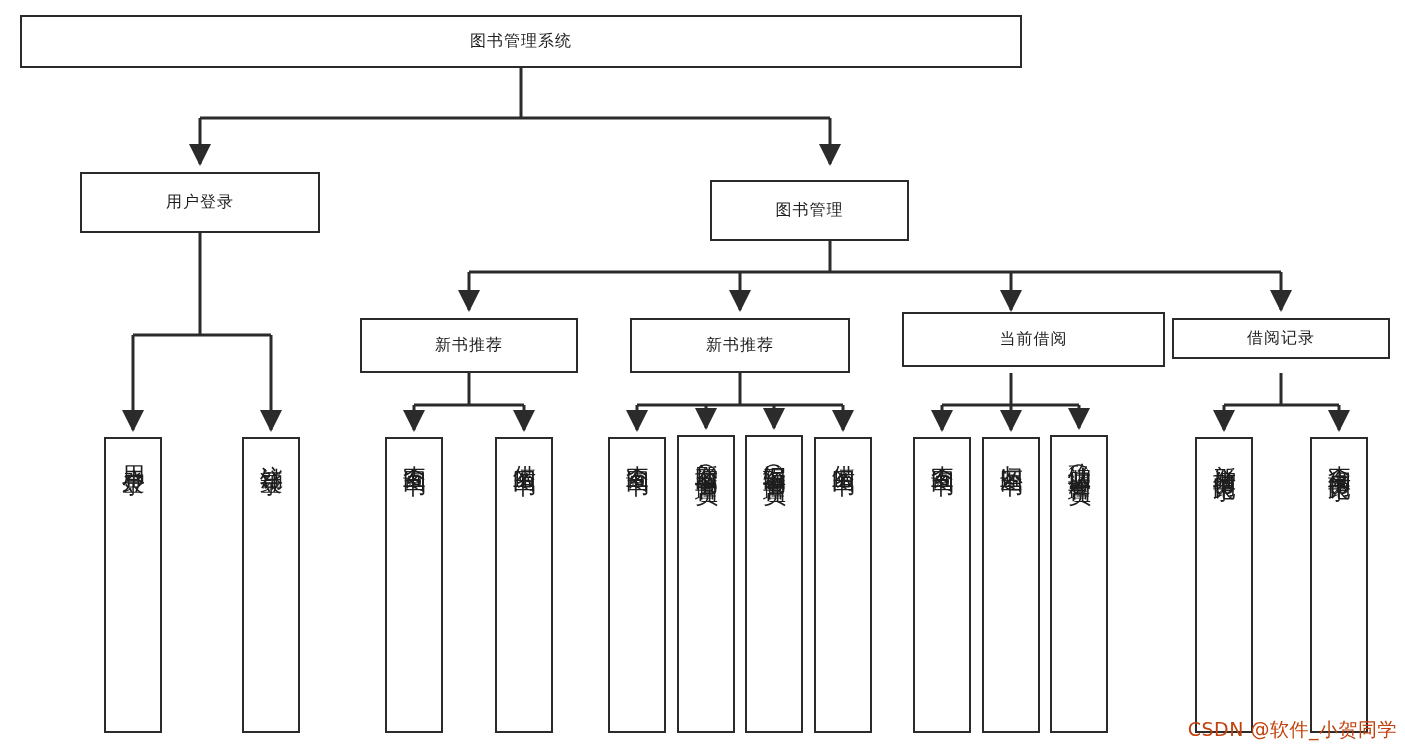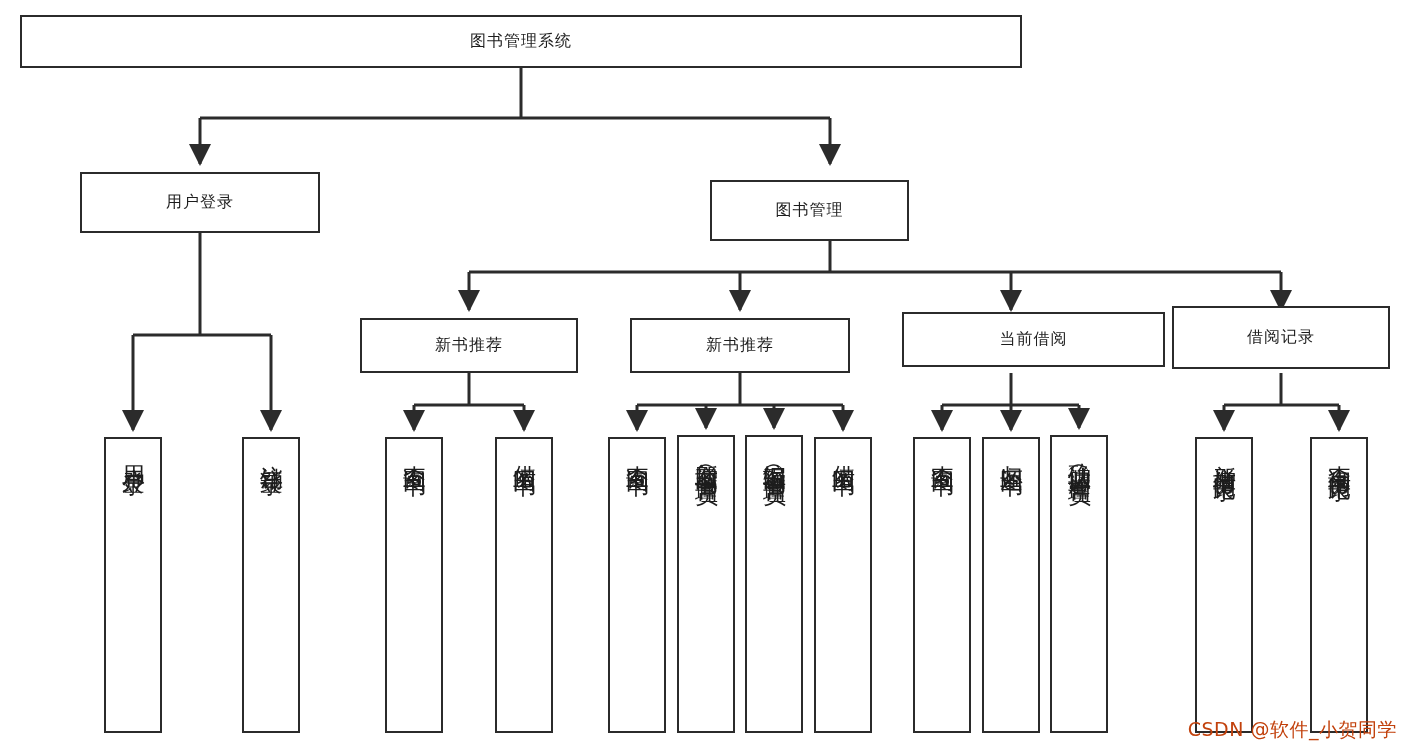--- a/index.html
+++ b/index.html
@@ -144,21 +144,21 @@
   </div>
 
   <div class="node h" style="left:630px; top:318px; width:220px; height:55px;">
     <span class="label">新书推荐</span>
   </div>
 
   <div class="node h" style="left:902px; top:312px; width:263px; height:55px;">
     <span class="label">当前借阅</span>
   </div>
 
-  <div class="node h" style="left:1172px; top:306px; width:218px; height:63px;">
+  <div class="node h" style="left:1172px; top:318px; width:218px; height:41px;">
     <span class="label">借阅记录</span>
   </div>
 
   <div class="node leaf" style="left:104px; top:437px; width:58px; height:296px;">
     <span class="label">用户登录</span>
   </div>
 
   <div class="node leaf" style="left:242px; top:437px; width:58px; height:296px;">
     <span class="label">注销登录</span>
   </div>

